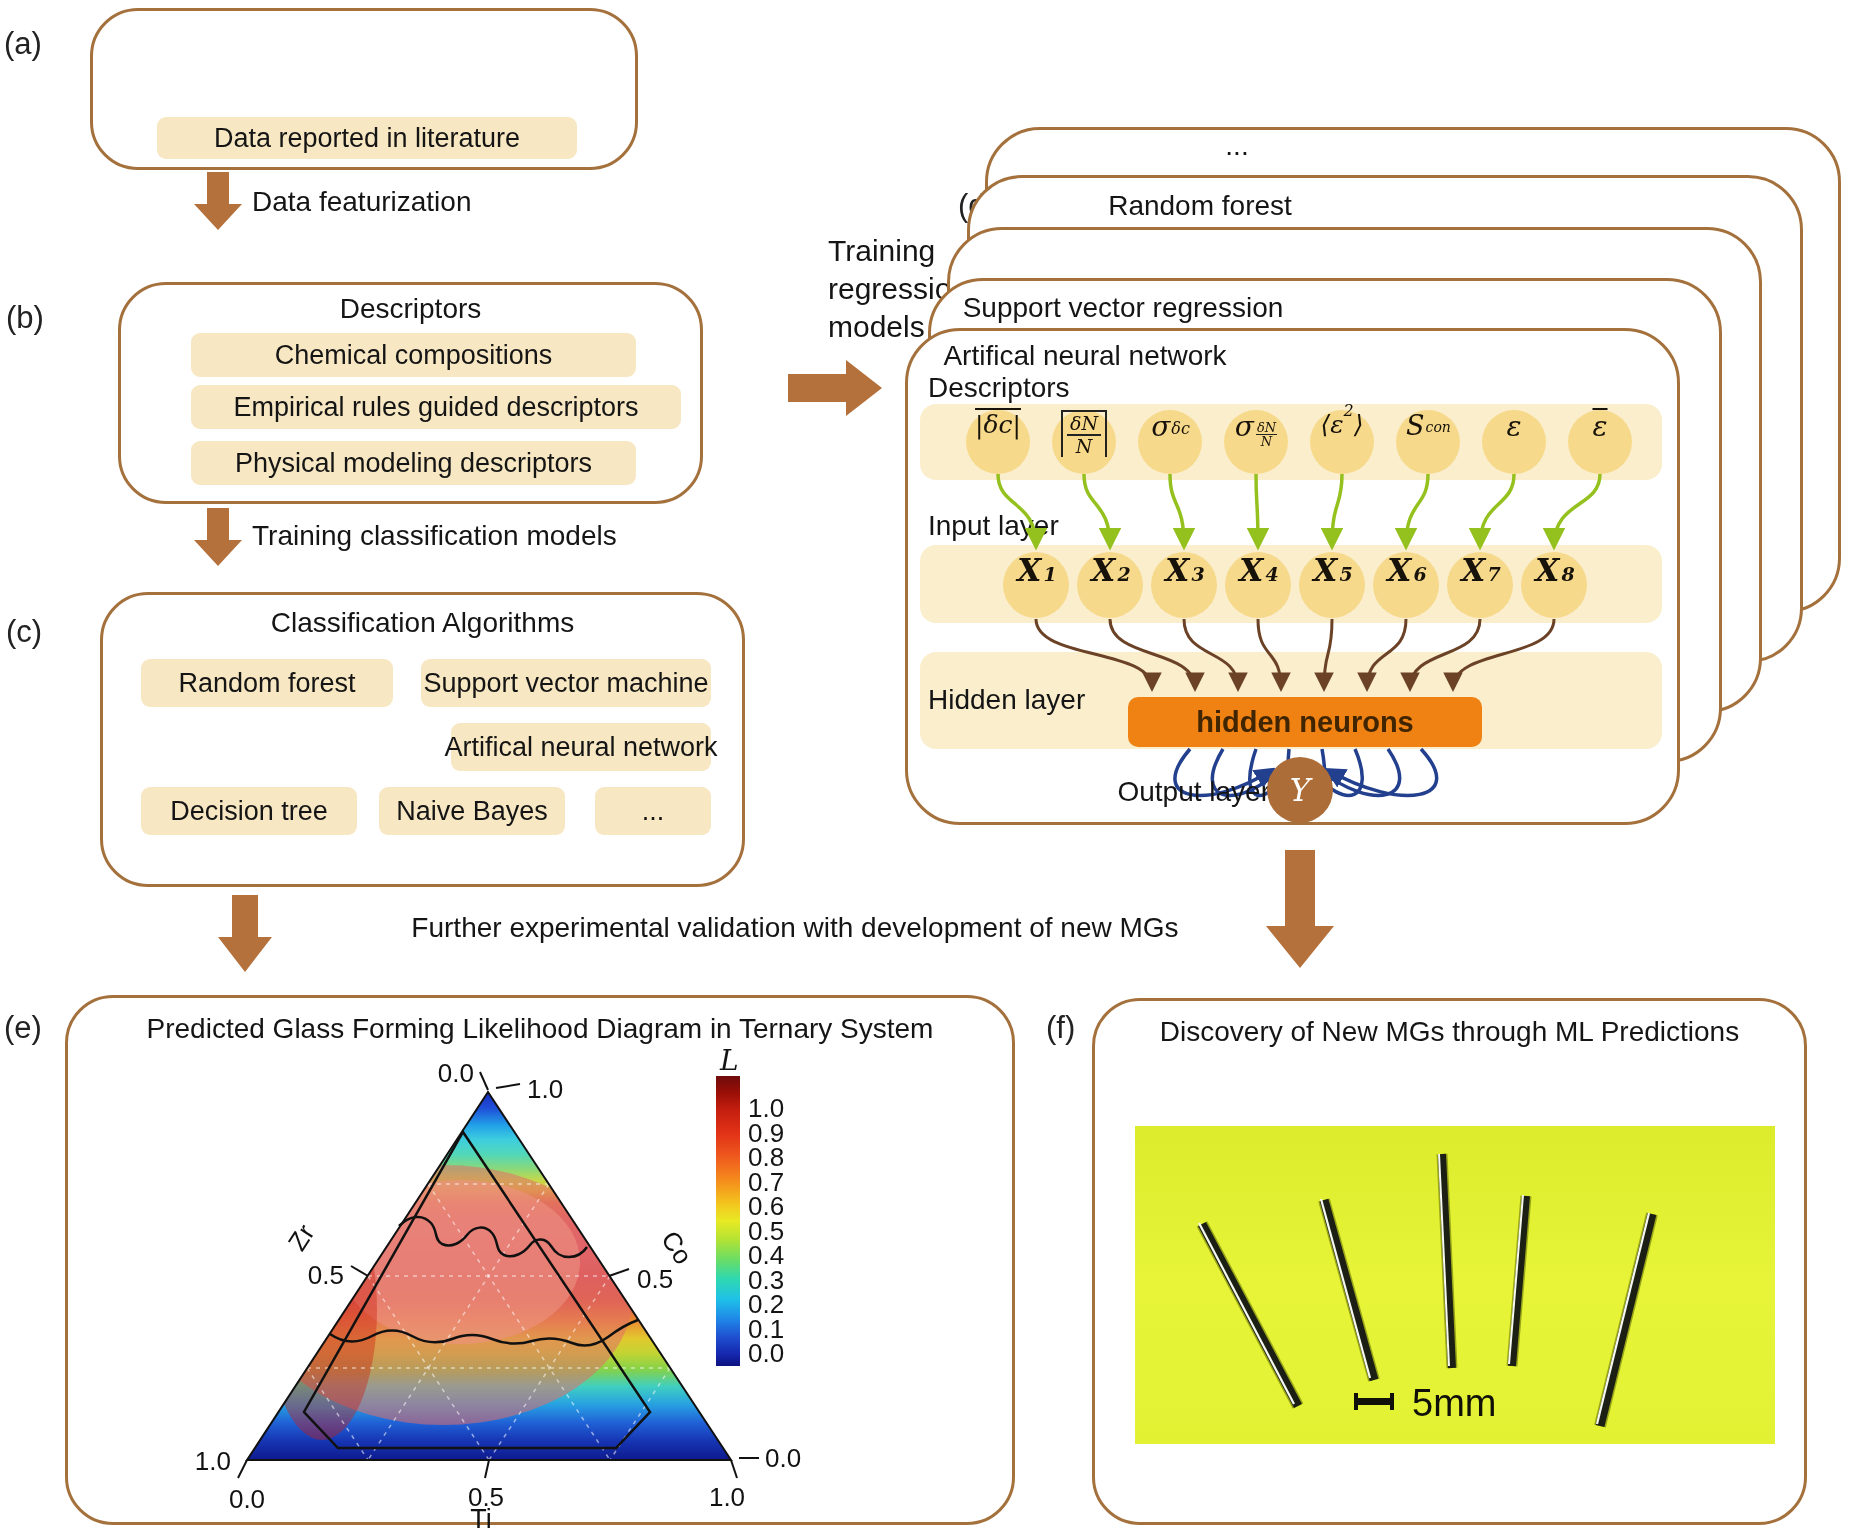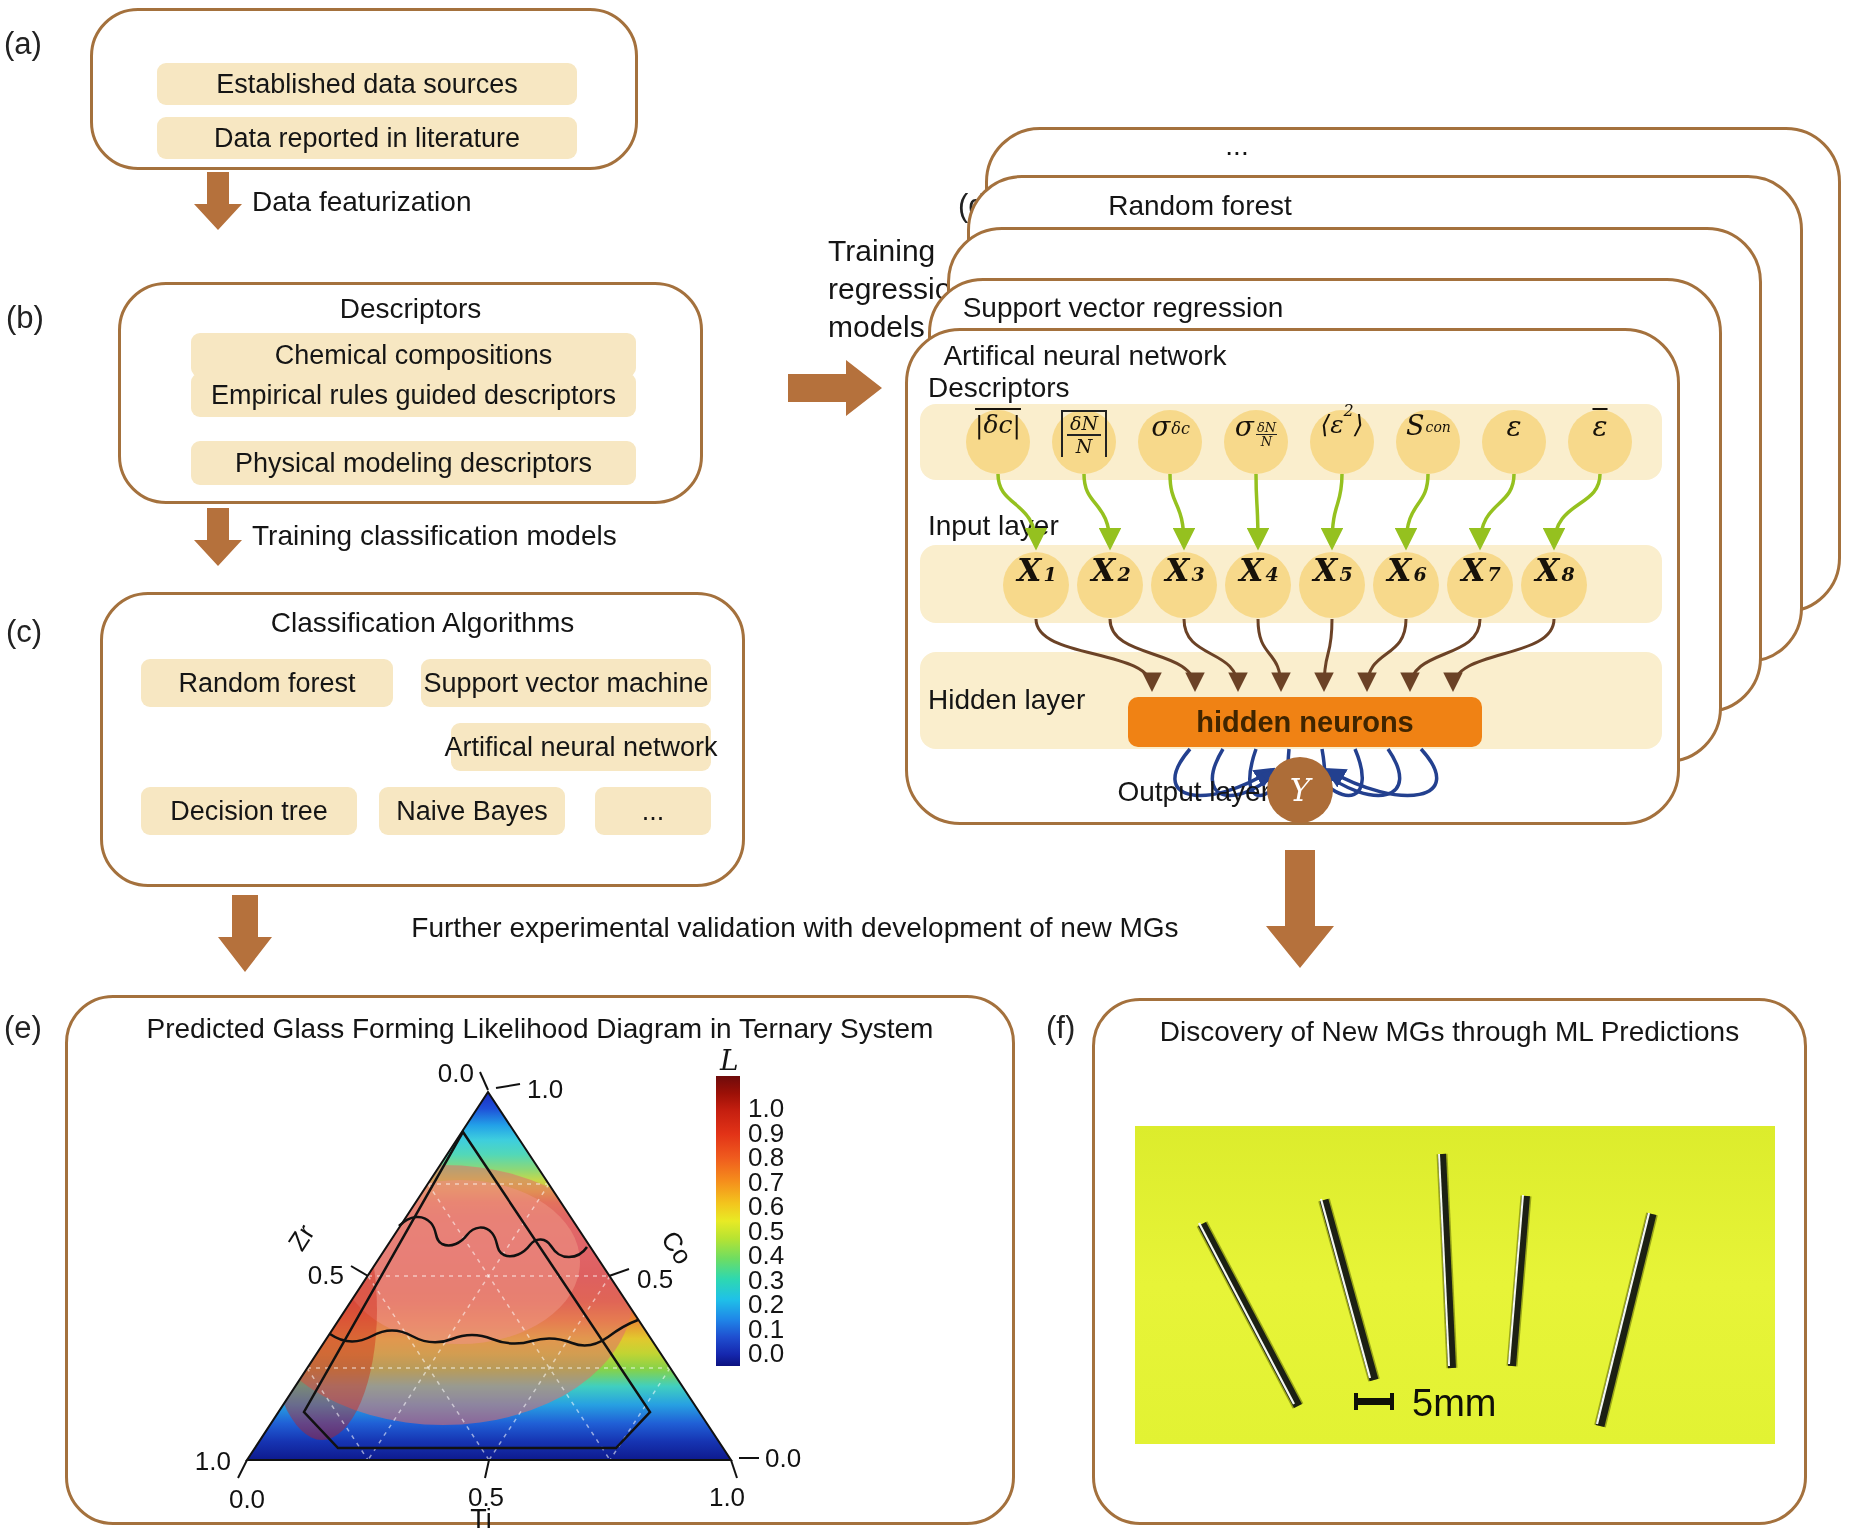--- a/index.html
+++ b/index.html
@@ -52,30 +52,29 @@
       <polygon points="207,172 229,172 229,204 242,204 218,230 194,204 207,204"></polygon>
       <polygon points="207,508 229,508 229,540 242,540 218,566 194,540 207,540"></polygon>
       <polygon points="788,374 846,374 846,360 882,388 846,416 846,402 788,402"></polygon>
       <polygon points="232,895 258,895 258,937 272,937 245,972 218,937 232,937"></polygon>
       <polygon points="1285,850 1315,850 1315,926 1334,926 1300,968 1266,926 1285,926"></polygon>
     </g>
   </svg>
 
   <div class="corner-label" style="left:4px;top:26px">(a)</div>
   <div class="panel" style="left:90px;top:8px;width:548px;height:162px">
-    <div class="bar" style="left:64px;top:52px;width:420px;height:42px">Established data sources</div>
     <div class="bar" style="left:64px;top:106px;width:420px;height:42px">Data reported in literature</div>
   </div>
   <div class="flow-label" style="left:252px;top:186px">Data featurization</div>
 
   <div class="corner-label" style="left:6px;top:300px">(b)</div>
   <div class="panel" style="left:118px;top:282px;width:585px;height:222px">
     <div class="ptitle" style="left:0;right:0;top:8px">Descriptors</div>
     <div class="bar" style="left:70px;top:48px;width:445px;height:44px">Chemical compositions</div>
-    <div class="bar" style="left:70px;top:88px;width:445px;height:44px">Empirical rules guided descriptors</div>
+    <div class="bar" style="left:70px;top:100px;width:490px;height:44px">Empirical rules guided descriptors</div>
     <div class="bar" style="left:70px;top:156px;width:445px;height:44px">Physical modeling descriptors</div>
   </div>
   <div class="flow-label" style="left:252px;top:520px">Training classification models</div>
 
   <div class="corner-label" style="left:6px;top:614px">(c)</div>
   <div class="panel" style="left:100px;top:592px;width:645px;height:295px">
     <div class="ptitle" style="left:0;right:0;top:12px">Classification Algorithms</div>
     <div class="bar" style="left:38px;top:64px;width:252px;height:48px">Random forest</div>
     <div class="bar" style="left:318px;top:64px;width:290px;height:48px">Support vector machine</div>
     <div class="bar" style="left:348px;top:128px;width:260px;height:48px">Artifical neural network</div>

